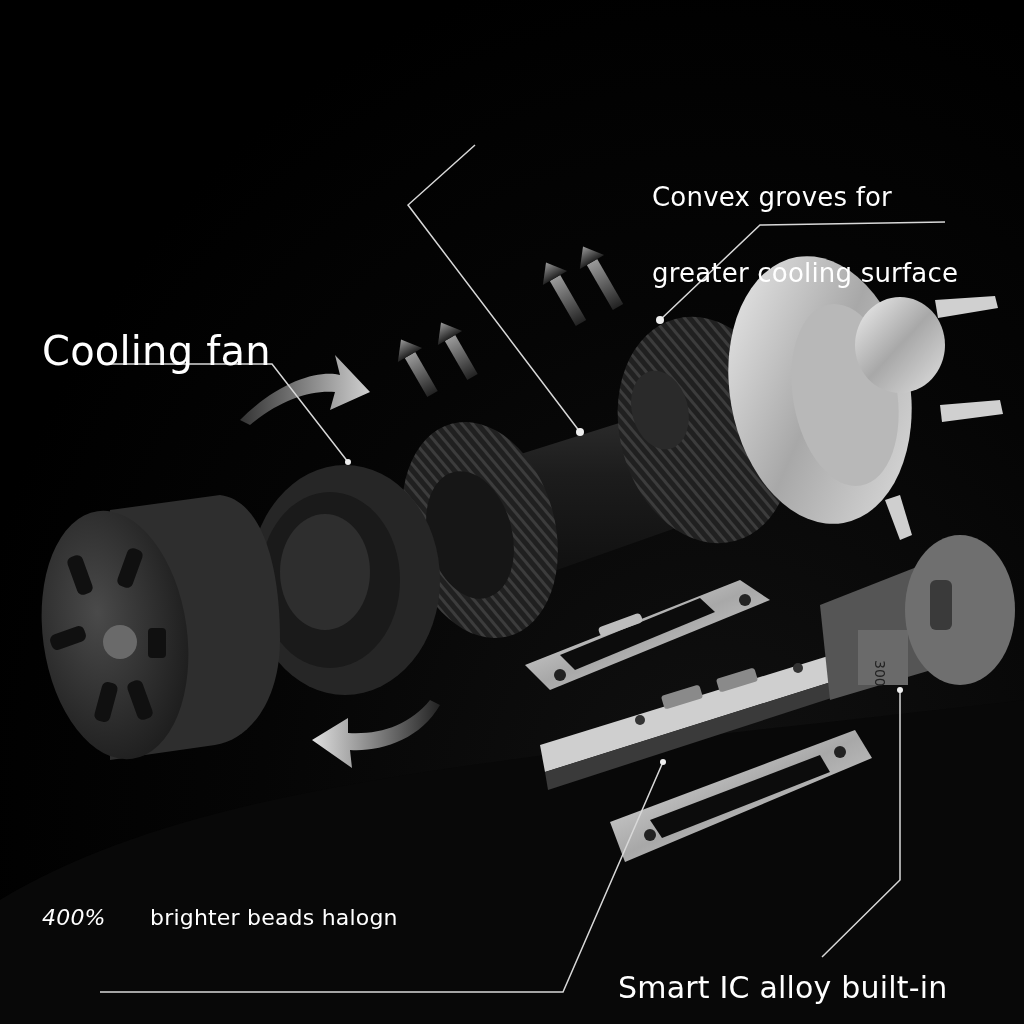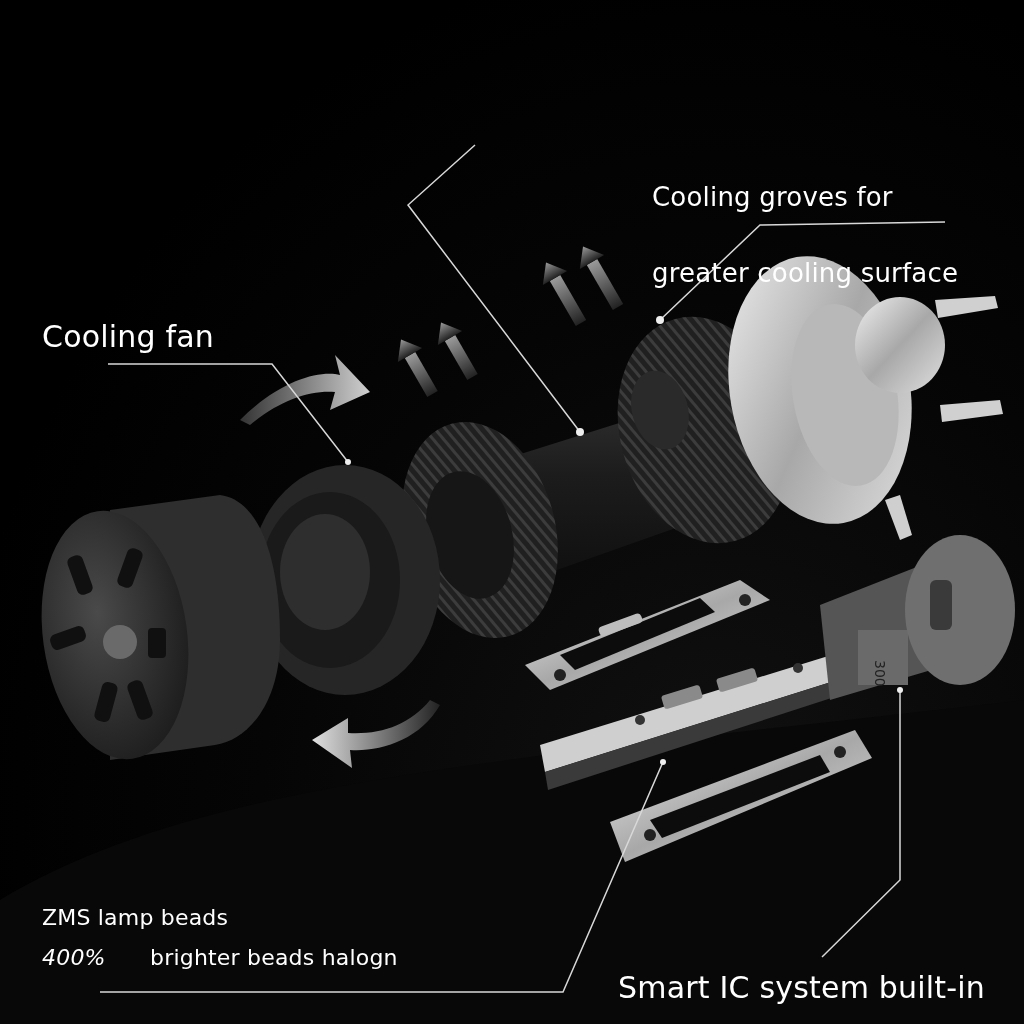--- a/index.html
+++ b/index.html
@@ -4,21 +4,21 @@
 <style>
   html, body { margin:0; padding:0; background:#000; }
   body { width:1024px; height:1024px; overflow:hidden; position:relative;
          font-family:"DejaVu Sans", "Liberation Sans", sans-serif; color:#fff; }
   .stage { position:absolute; inset:0; width:1024px; height:1024px;
            background: radial-gradient(ellipse at 70% 80%, #111 0%, #050505 45%, #000 75%); }
   svg.art { position:absolute; left:0; top:0; width:1024px; height:1024px; }
   .label { position:absolute; color:#fff; white-space:nowrap; letter-spacing:0.2px; }
   .l-top { left:274px; top:38px; font-size:26px; }
   .l-convex { left:652px; top:140px; font-size:26px; line-height:38px; white-space:pre-line; text-align:left; }
-  .l-fan { left:42px; top:319px; font-size:30px; }
+  .l-fan { left:42px; top:328px; font-size:40px; }
   .l-zms { left:42px; top:898px; font-size:22px; line-height:40px; }
   .l-zms .pct { display:inline-block; width:108px;font-style:italic; }
   .l-smart { left:618px; top:970px; font-size:30px; }
 </style>
 </head>
 <body>
 
 <div class="stage">
 
   <svg class="art" viewBox="0 0 1024 1024">
@@ -159,27 +159,26 @@
       <circle cx="580" cy="432" r="4"></circle>
       <circle cx="660" cy="320" r="4"></circle>
       <circle cx="348" cy="462" r="3"></circle>
       <circle cx="663" cy="762" r="3"></circle>
       <circle cx="900" cy="690" r="3"></circle>
     </g>
   </svg>
 
 
   <div class="label l-convex">
-    <div>Cooling groves for</div>
+    <div>Convex groves for</div>
     <div>greater cooling surface</div>
   </div>
 
   <div class="label l-fan">Cooling fan</div>
 
   <div class="label l-zms">
-    <div>ZMS lamp beads</div>
     <div>
       <span class="pct">400%</span><span>brighter beads halogn</span>
     </div>
   </div>
 
-  <div class="label l-smart">Smart IC system built-in</div>
+  <div class="label l-smart">Smart IC alloy built-in</div>
 </div>
 
 </body></html>

